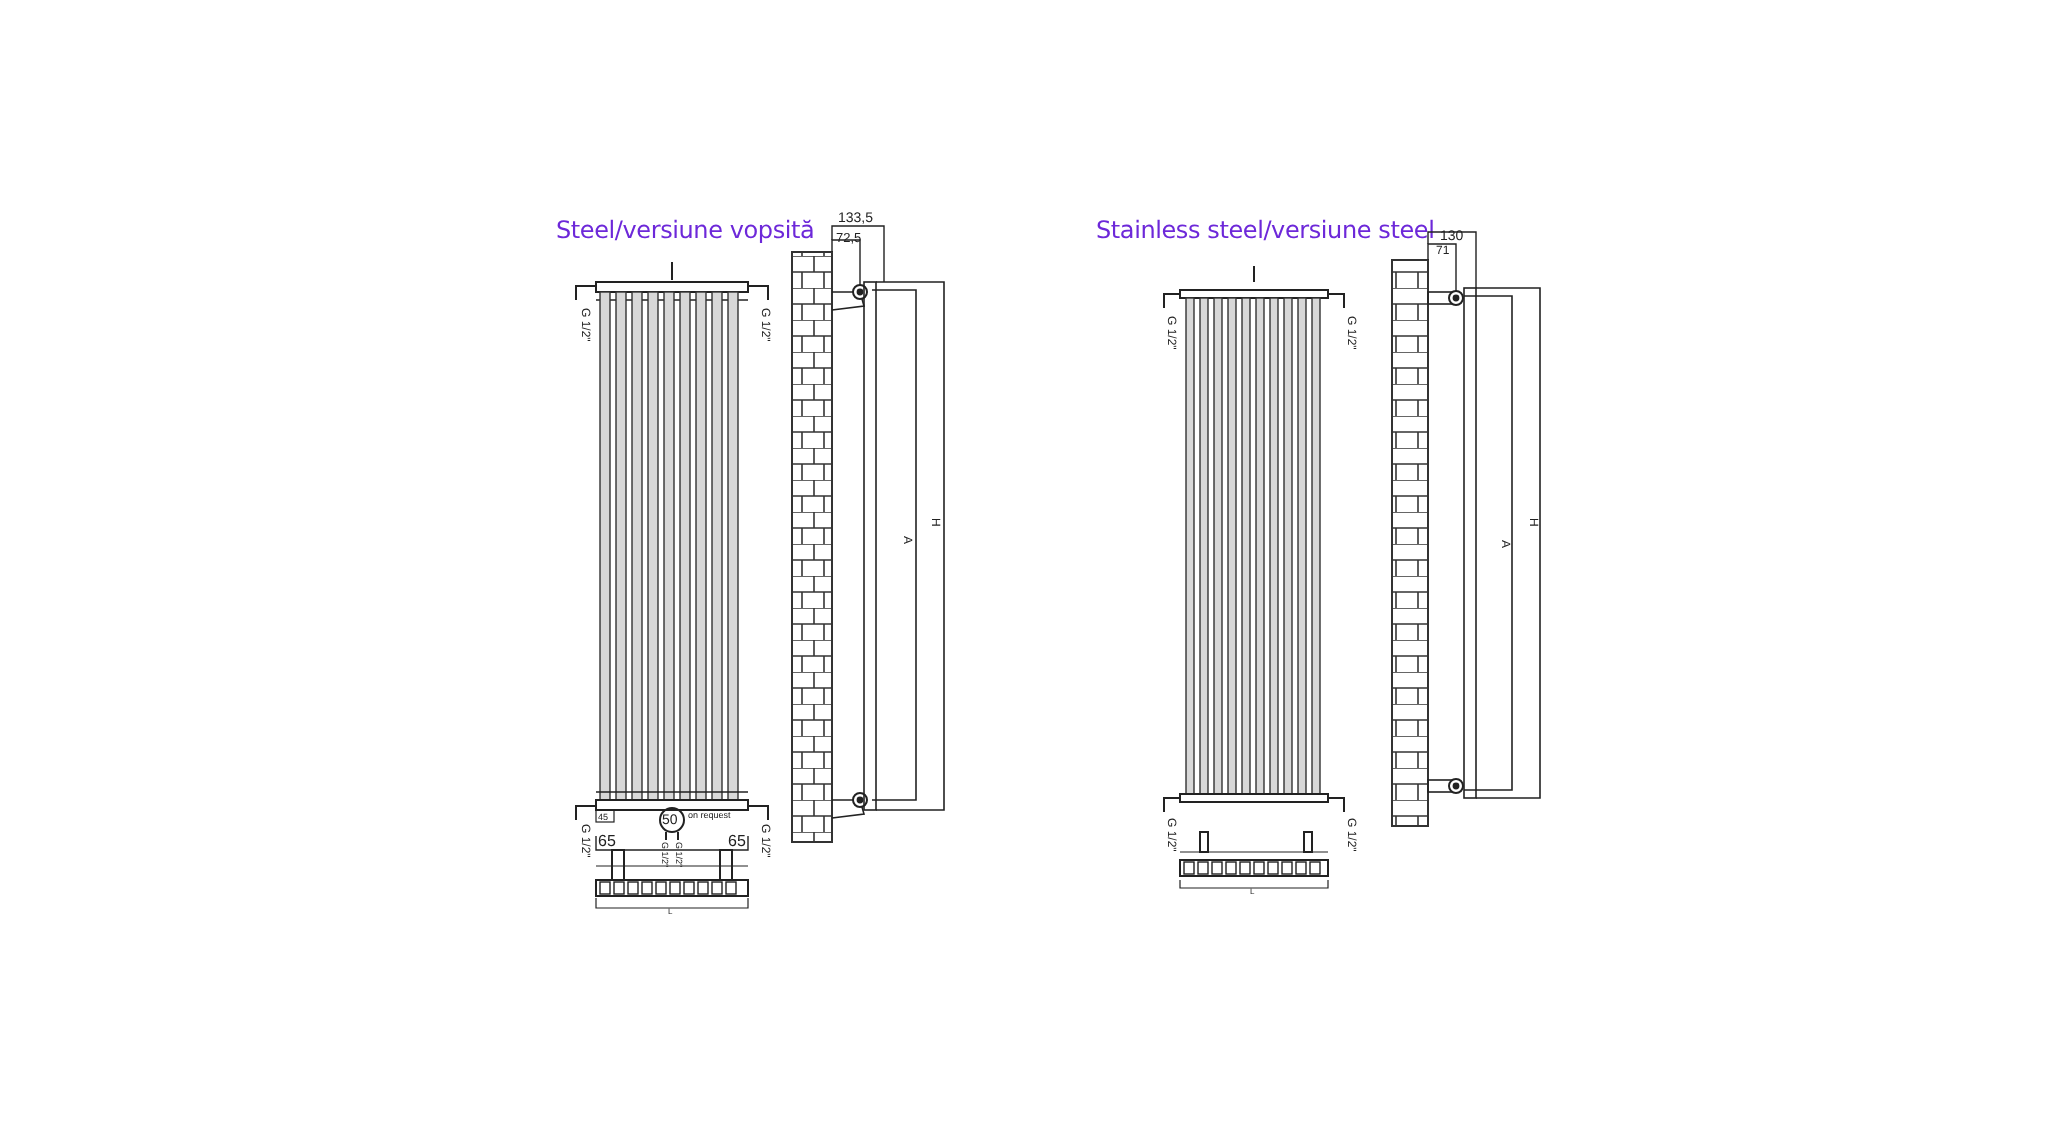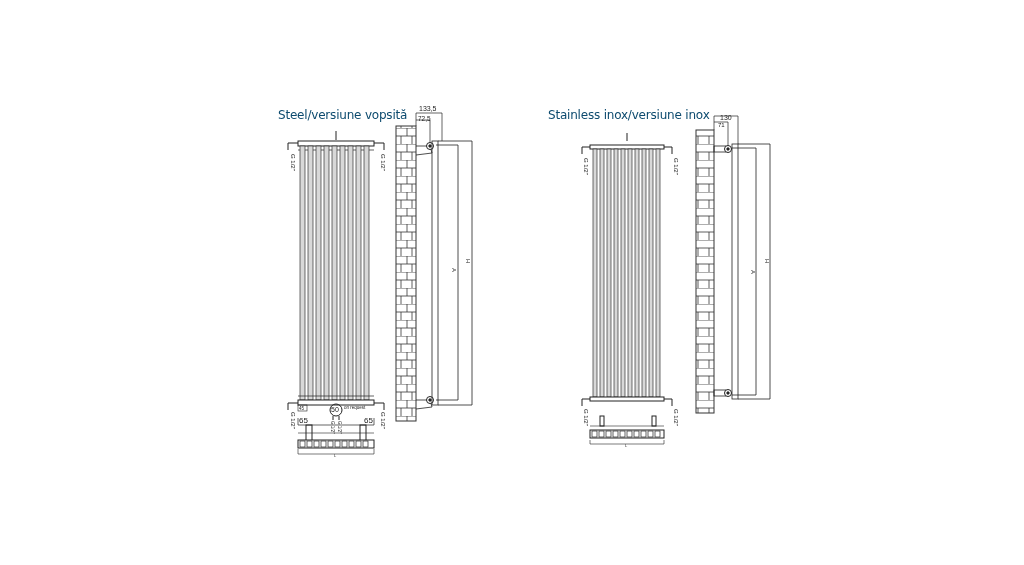--- a/index.html
+++ b/index.html
@@ -1,25 +1,25 @@
 <!DOCTYPE html>
 <html><head>
 <meta charset="utf-8">
 <style>
   html, body { margin:0; padding:0; background:#ffffff; }
   body { width:1024px; height:565px; position:relative; overflow:hidden; font-family:"Liberation Sans", sans-serif; color:#222; }
-  .title { position:absolute; font-family:"DejaVu Sans", sans-serif; font-size:12px; color:#0c4a6e; letter-spacing:-0.2px; white-space:nowrap; }
+  .title { position:absolute; font-family:"DejaVu Sans", sans-serif; font-size:12px; color:#6d28d9; letter-spacing:-0.2px; white-space:nowrap; }
   svg { position:absolute; left:0; top:0; }
   svg text { font-family:"Liberation Sans", sans-serif; fill:#222; }
 </style>
 </head>
 <body>
 
 <div class="title" style="left:278px; top:108px;">Steel/versiune vopsită</div>
-<div class="title" style="left:548px; top:108px;">Stainless inox/versiune inox</div>
+<div class="title" style="left:548px; top:108px;">Stainless steel/versiune steel</div>
 
 <svg width="1024" height="565" viewBox="0 0 1024 565">
   <defs>
     <pattern id="brick" x="0" y="0" width="22" height="16" patternUnits="userSpaceOnUse">
       <rect width="22" height="16" fill="#fff"></rect>
       <line x1="0" y1="0" x2="22" y2="0" stroke="#333" stroke-width="0.8"></line>
       <line x1="0" y1="8" x2="22" y2="8" stroke="#333" stroke-width="0.8"></line>
       <line x1="11" y1="0" x2="11" y2="8" stroke="#333" stroke-width="0.8"></line>
       <line x1="5" y1="8" x2="5" y2="16" stroke="#333" stroke-width="0.8"></line>
       <line x1="16" y1="8" x2="16" y2="16" stroke="#333" stroke-width="0.8"></line>

